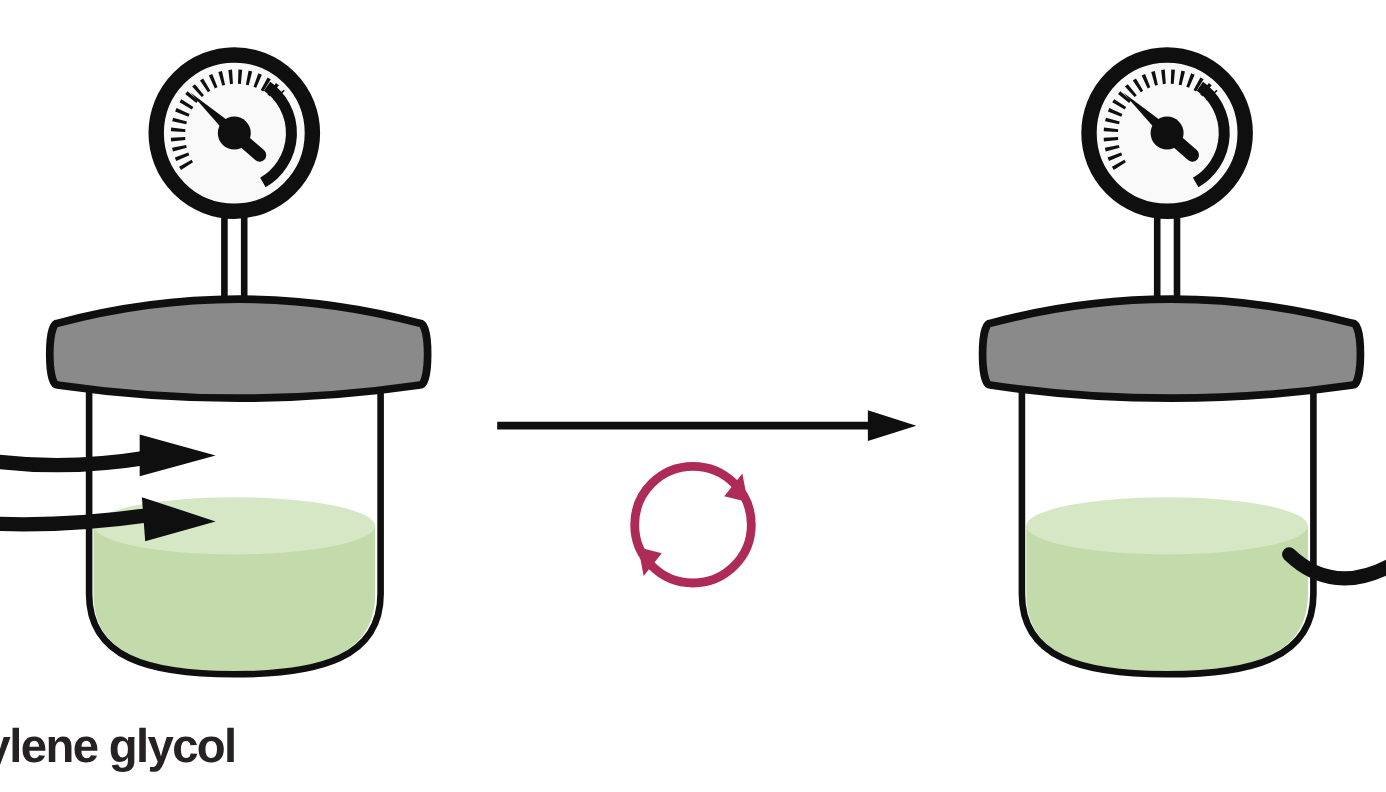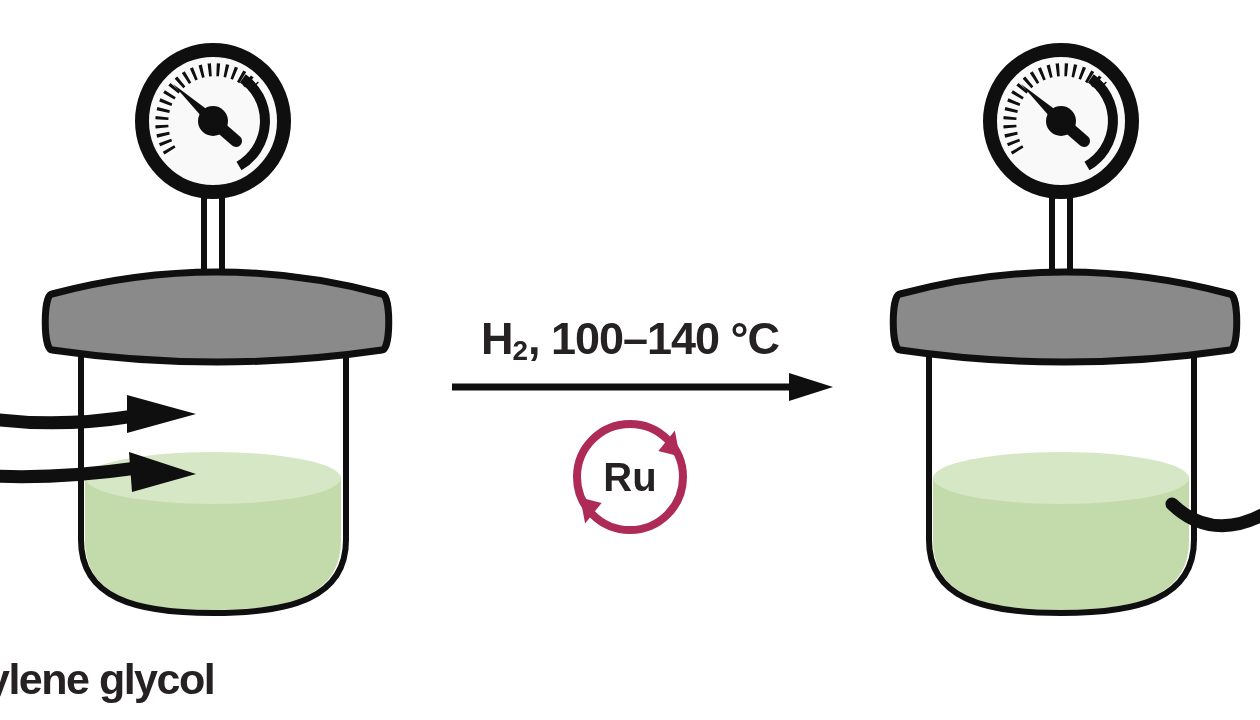--- a/index.html
+++ b/index.html
@@ -93,21 +93,17 @@
 
     <g>
       <circle class="cycle" cx="630" cy="477" r="53"></circle>
       <polygon class="cycle-head" points="0,-16 11,8 -11,8" transform="translate(671,446) rotate(14)"></polygon>
       <polygon class="cycle-head" points="0,16 11,-8 -11,-8" transform="translate(589,508) rotate(14)"></polygon>
     </g>
 
     <path class="tube" d="M 1172,504 C 1198,529 1230,533 1266,513"></path>
   </svg>
 
-  <div class="label cond">
-    <span>H</span><span class="sub">2</span><span>, 100–140 °C</span>
-  </div>
 
-  <div class="label ru">Ru</div>
 
   <div class="label reactant">ylene glycol</div>
 
 </div>
 
 </body></html>

